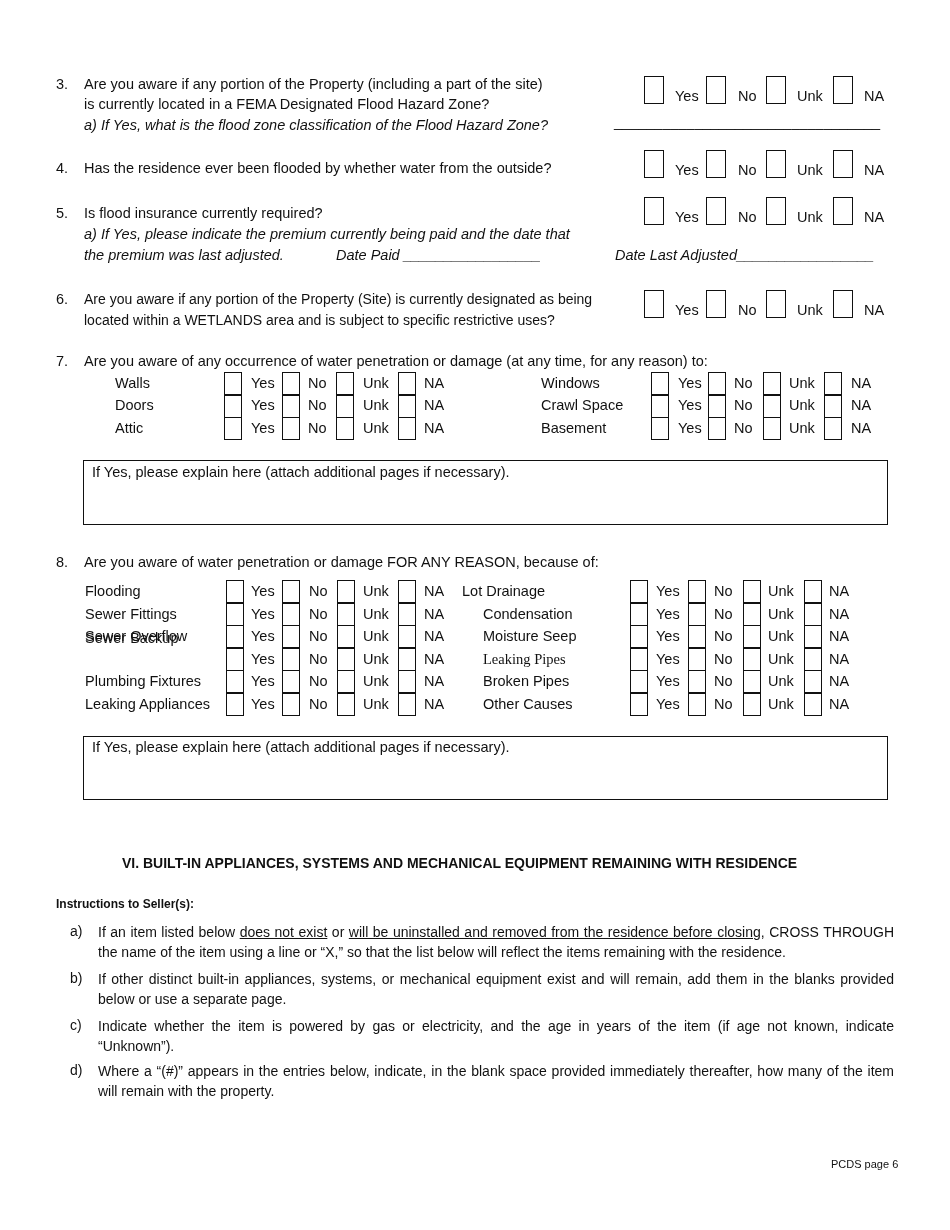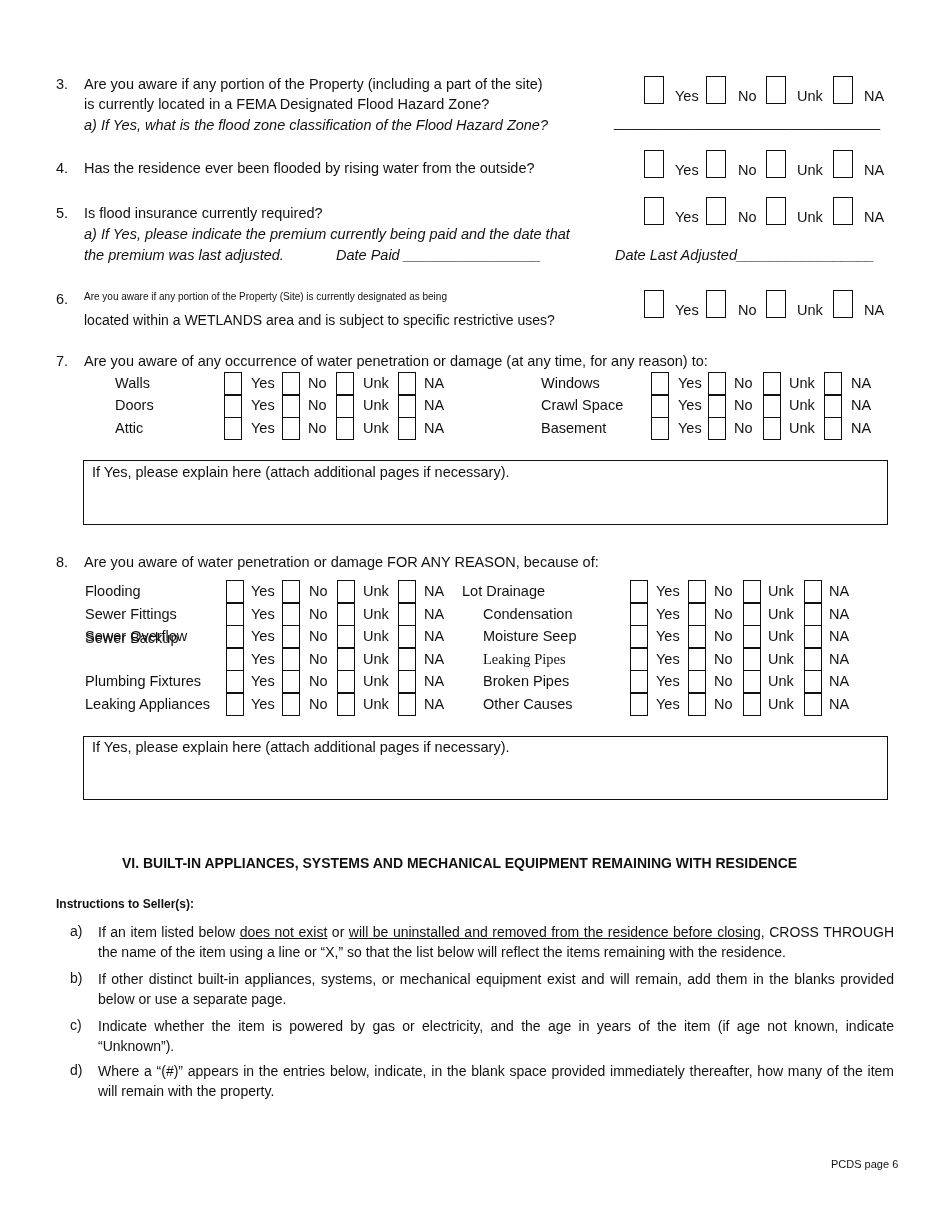--- a/index.html
+++ b/index.html
@@ -31,21 +31,21 @@
     <span class="lbl" style="left:738px;top:88px">No</span>
     <div class="cb" style="left:766px;top:76px"></div>
     <span class="lbl" style="left:797px;top:88px">Unk</span>
     <div class="cb" style="left:833px;top:76px"></div>
     <span class="lbl" style="left:864px;top:88px">NA</span>
   </div>
 </div>
 
 <div>
   <span class="abs" style="left:56px;top:160px">4.</span>
-  <span class="abs" style="left:84px;top:160px">Has the residence ever been flooded by rising water from the outside?</span>
+  <span class="abs" style="left:84px;top:160px">Has the residence ever been flooded by whether water from the outside?</span>
   <div class="cb" style="left:644px;top:150px"></div>
   <span class="lbl" style="left:675px;top:162px">Yes</span>
   <div class="cb" style="left:706px;top:150px"></div>
   <span class="lbl" style="left:738px;top:162px">No</span>
   <div class="cb" style="left:766px;top:150px"></div>
   <span class="lbl" style="left:797px;top:162px">Unk</span>
   <div class="cb" style="left:833px;top:150px"></div>
   <span class="lbl" style="left:864px;top:162px">NA</span>
 </div>
 
@@ -61,21 +61,21 @@
   <div class="cb" style="left:706px;top:197px"></div>
   <span class="lbl" style="left:738px;top:209px">No</span>
   <div class="cb" style="left:766px;top:197px"></div>
   <span class="lbl" style="left:797px;top:209px">Unk</span>
   <div class="cb" style="left:833px;top:197px"></div>
   <span class="lbl" style="left:864px;top:209px">NA</span>
 </div>
 
 <div>
   <span class="abs" style="left:56px;top:291px">6.</span>
-  <span class="abs" style="left:84px;top:291px;font-size:10px">Are you aware if any portion of the Property (Site) is currently designated as being</span>
+  <span class="abs" style="left:84px;top:291px;font-size:14px">Are you aware if any portion of the Property (Site) is currently designated as being</span>
   <span class="abs" style="left:84px;top:312px;font-size:14px">located within a WETLANDS area and is subject to specific restrictive uses?</span>
   <div class="cb" style="left:644px;top:290px"></div>
   <span class="lbl" style="left:675px;top:302px">Yes</span>
   <div class="cb" style="left:706px;top:290px"></div>
   <span class="lbl" style="left:738px;top:302px">No</span>
   <div class="cb" style="left:766px;top:290px"></div>
   <span class="lbl" style="left:797px;top:302px">Unk</span>
   <div class="cb" style="left:833px;top:290px"></div>
   <span class="lbl" style="left:864px;top:302px">NA</span>
 </div>

